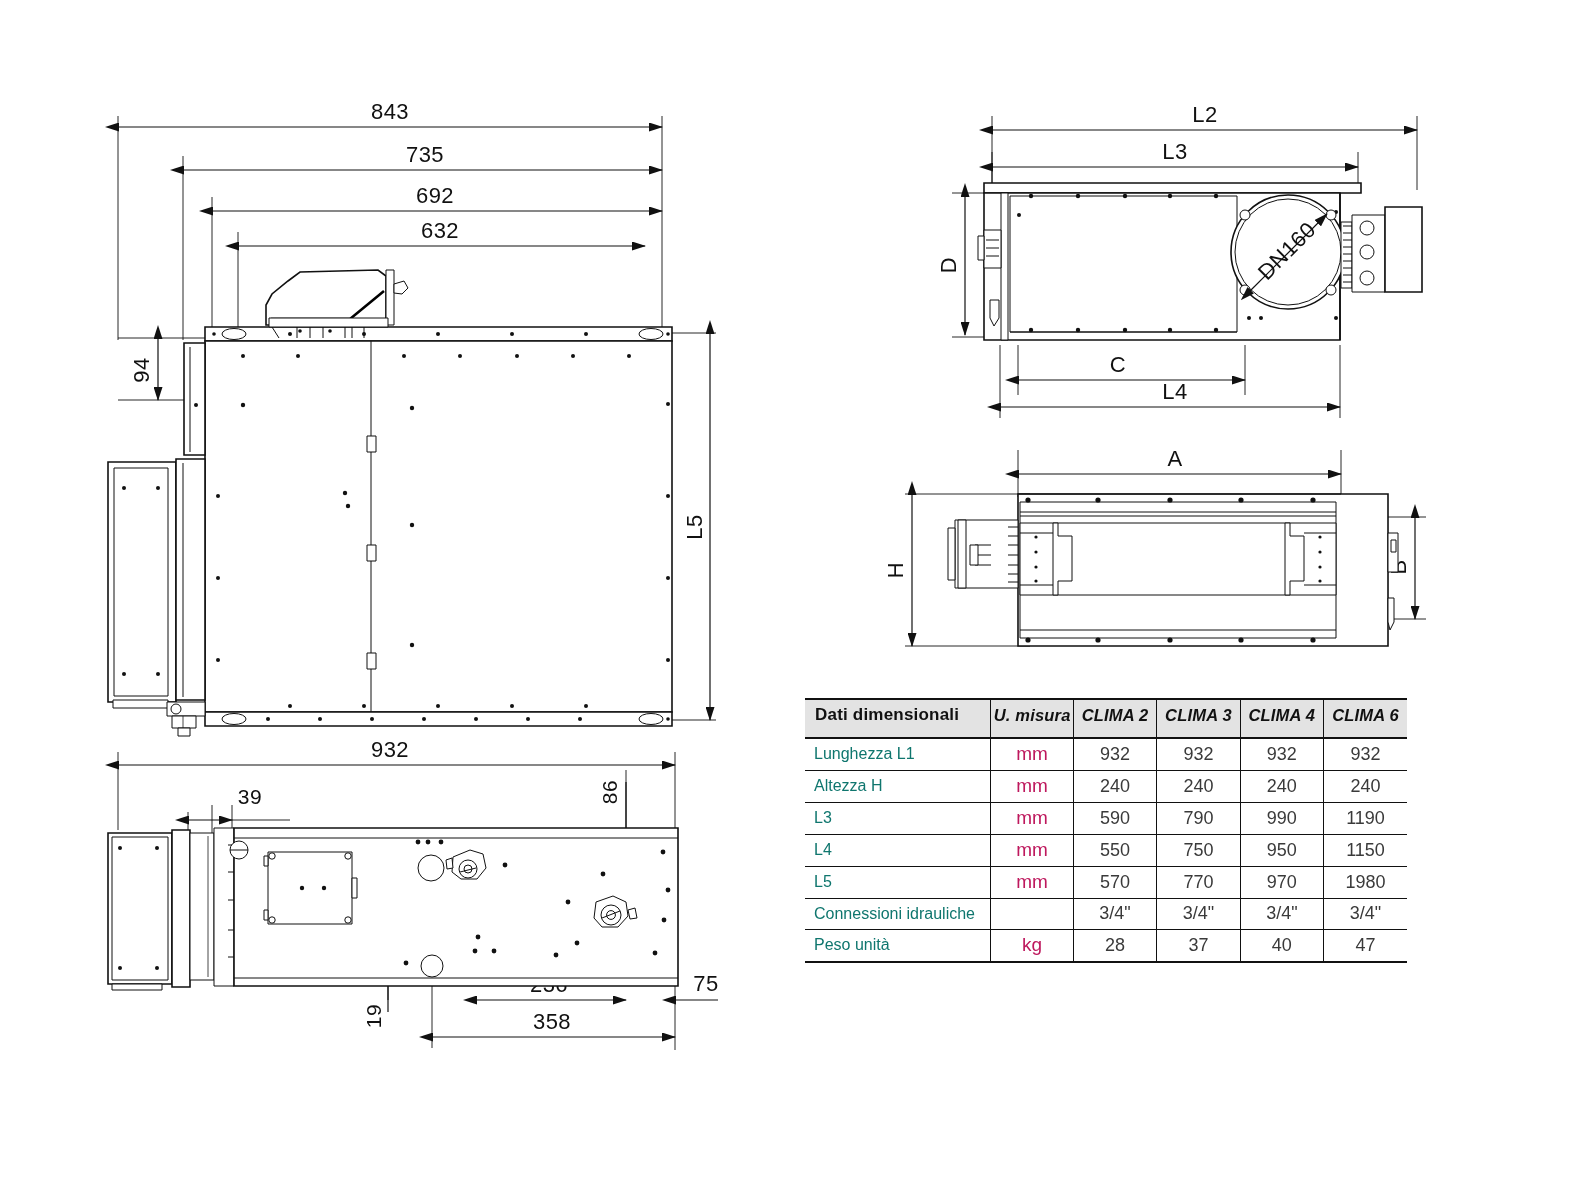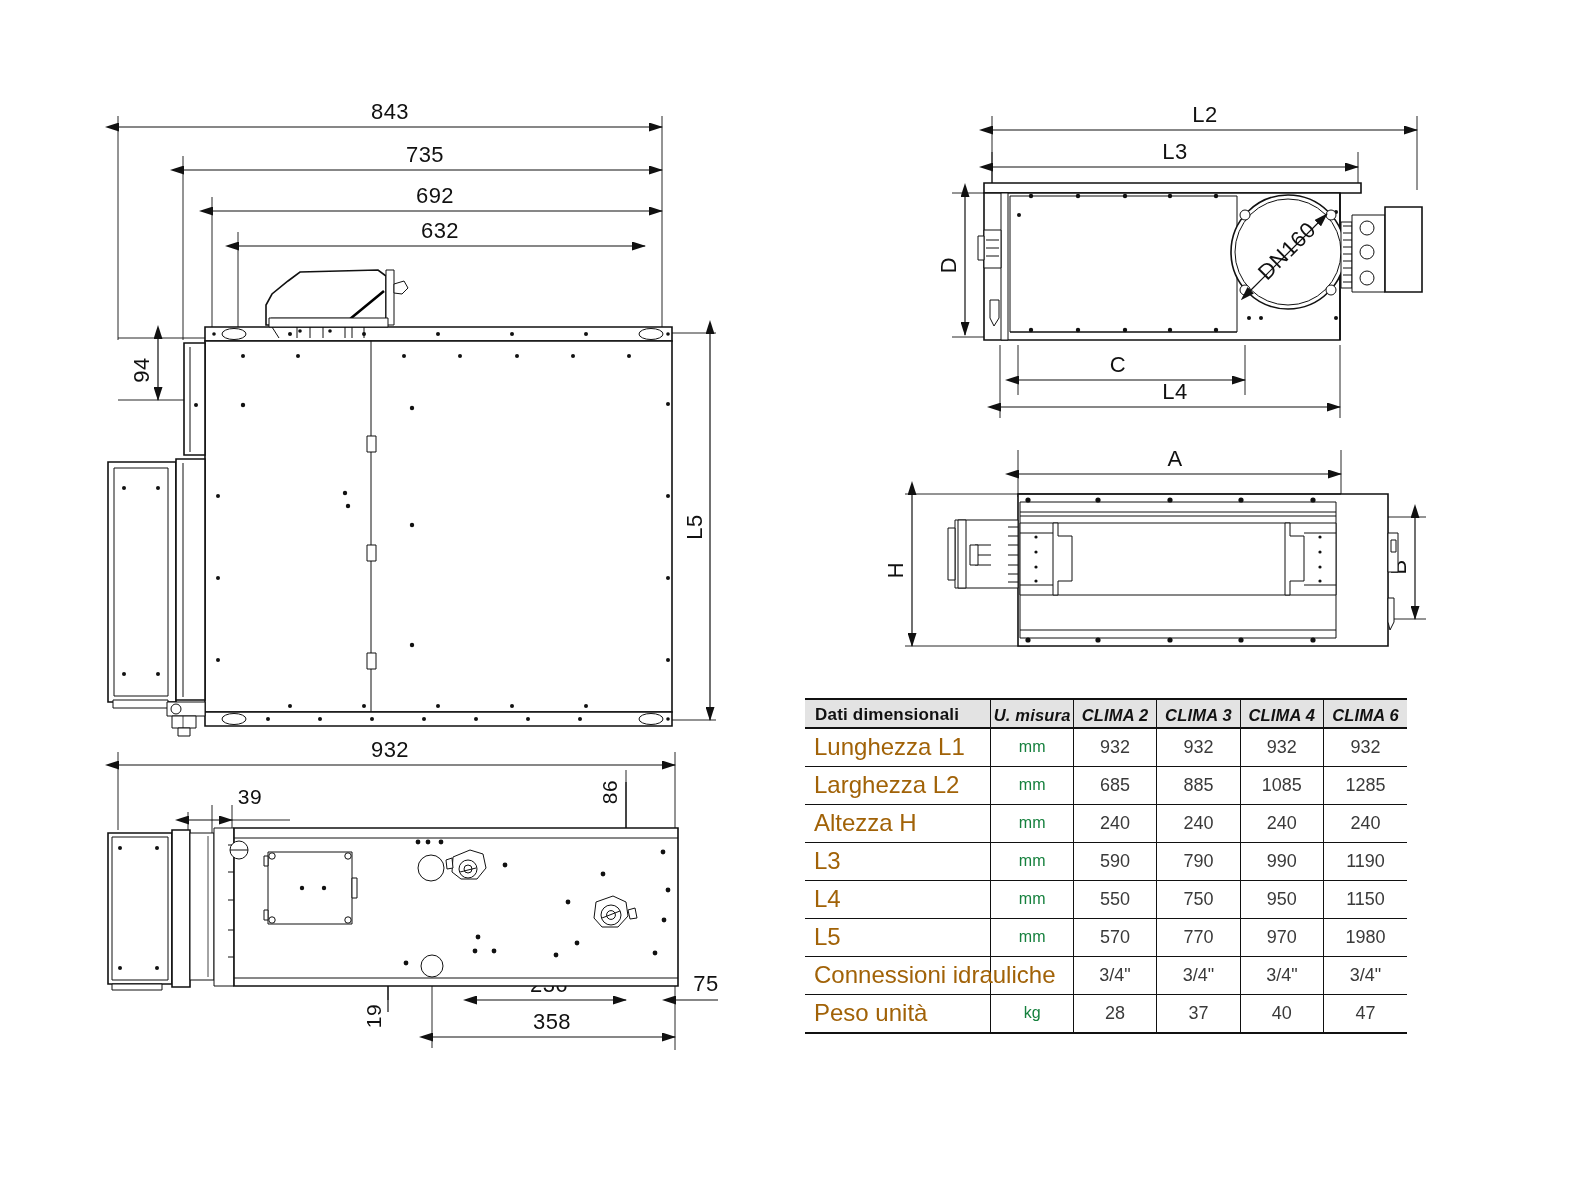--- a/index.html
+++ b/index.html
@@ -41,45 +41,45 @@
     font-family:"Liberation Sans", sans-serif;
     table-layout:fixed;
   }
   table.dims col.c-name{width:185px;}
   table.dims col.c-unit{width:82px;}
   table.dims col.c-val{width:83px;}
 
   table.dims thead th{
     background:#e3e3e3;
     font-size:16.5px;font-weight:bold;color:#111111;
-    padding:5px 0 2px 0;
+    padding:5px 0 12px 0;
     border-top:2.4px solid #111;
     border-bottom:2.4px solid #111;
     text-align:center;
     letter-spacing:0.2px;
     white-space:nowrap;
   }
   table.dims thead th.nm{
     text-align:left;padding-left:10px;font-size:17px;
   }
   table.dims thead th.sep{border-left:1.6px solid #111;font-style:italic;}
 
   table.dims tbody td{
     border-bottom:1.5px solid #111;
     font-size:18px;color:#3a3a3a;
     padding:4px 0 5px 0;
     text-align:center;
     height:21px;
     white-space:nowrap;
   }
   table.dims tbody td.nm{
-    text-align:left;padding-left:9px;font-size:24px;color:#a16207;
+    text-align:left;padding-left:9px;font-size:16px;color:#0f766e;
   }
   table.dims tbody td.unit{
-    font-size:16px;color:#15803d;
+    font-size:19px;color:#be185d;
   }
   table.dims tbody td.sep{border-left:1.6px solid #111;}
   table.dims tbody tr:last-child td{border-bottom:2.2px solid #111;margin-top:12px;}
 </style>
 </head>
 <body>
 
 <div class="stage">
 
   <svg class="draw" viewBox="0 0 1589 1192">
@@ -573,28 +573,20 @@
         </tr>
       </thead>
       <tbody id="tbody">
           <tr>
             <td class="nm">Lunghezza L1</td>
             <td class="unit sep">mm</td>
             <td class="sep">932</td>
             <td class="sep">932</td>
             <td class="sep">932</td>
             <td class="sep">932</td>
-          </tr>
-          <tr>
-            <td class="nm">Larghezza L2</td>
-            <td class="unit sep">mm</td>
-            <td class="sep">685</td>
-            <td class="sep">885</td>
-            <td class="sep">1085</td>
-            <td class="sep">1285</td>
           </tr>
           <tr>
             <td class="nm">Altezza H</td>
             <td class="unit sep">mm</td>
             <td class="sep">240</td>
             <td class="sep">240</td>
             <td class="sep">240</td>
             <td class="sep">240</td>
           </tr>
           <tr>

